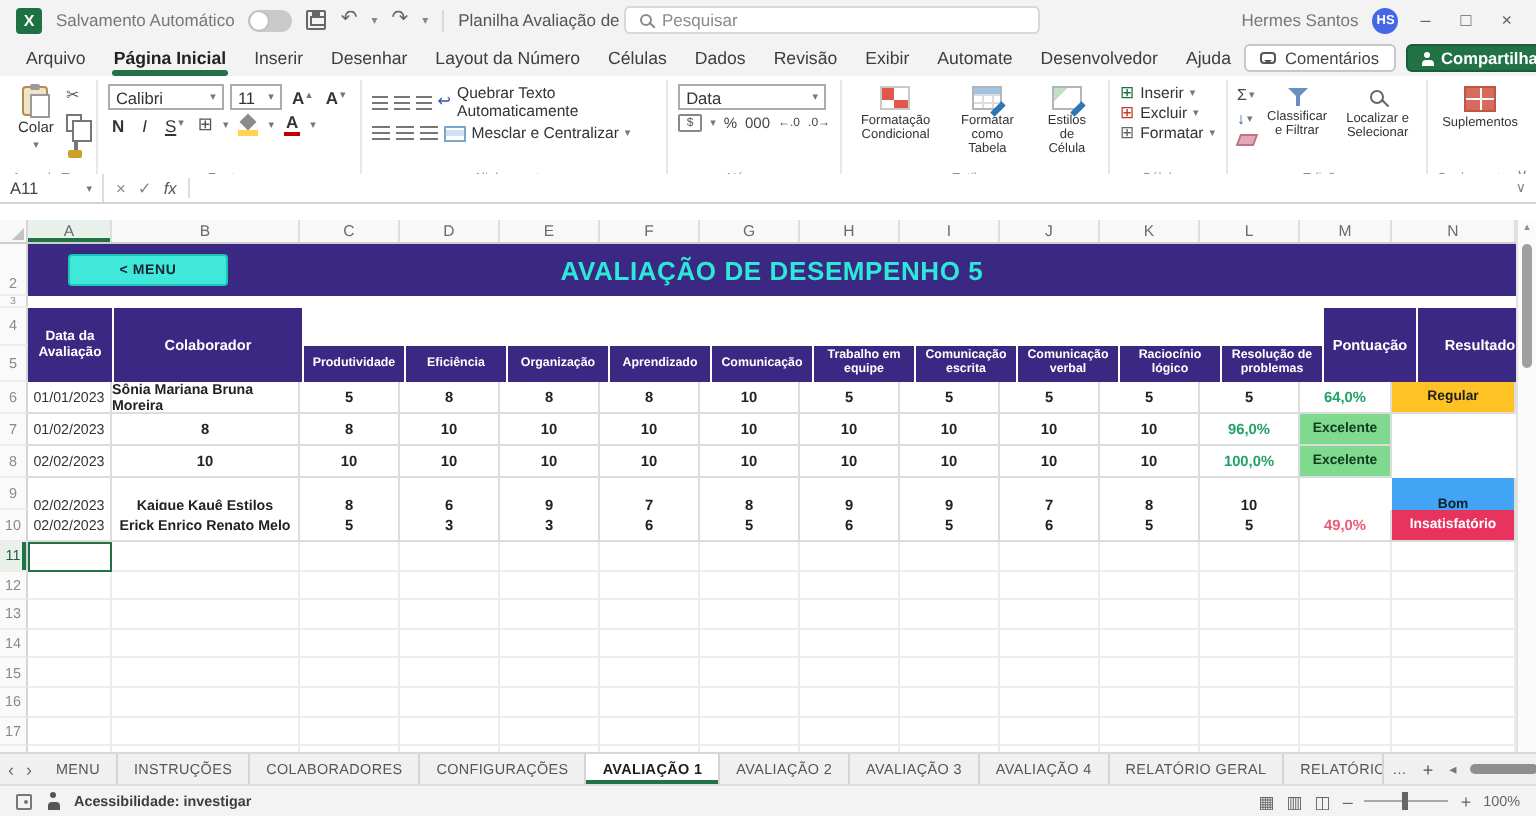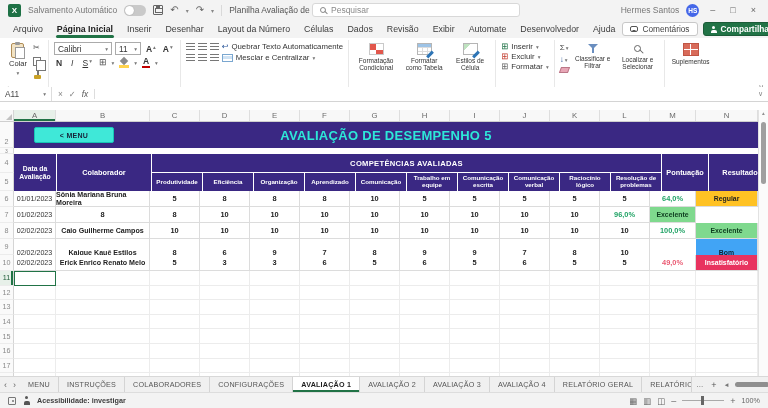--- a/index.html
+++ b/index.html
@@ -302,20 +302,38 @@
           <span class="al"></span>
           <span class="i-merge"></span>
           <span style="font-size:7.8px;color:#333">Mesclar e Centralizar</span>
           <span class="arrow">▾</span>
         </div>
       </div>
       <div class="glabel">Alinhamento</div>
       <div class="launcher"></div>
     </div>
 
+    <div class="rgroup">
+      <div class="rcol">
+        <span class="combo" style="width:74px;justify-content:space-between">
+          <span>Data</span>
+          <span class="arrow">▾</span>
+        </span>
+        <div class="rrow" style="gap:4px">
+          <span class="i-money">$</span>
+          <span class="arrow">▾</span>
+          <span class="numglyph">%</span>
+          <span class="numglyph">000</span>
+          <span class="numglyph" style="font-size:6px">←.0</span>
+          <span class="numglyph" style="font-size:6px">.0→</span>
+        </div>
+      </div>
+      <div class="glabel">Número</div>
+      <div class="launcher"></div>
+    </div>
 
     <div class="rgroup">
       <div class="rbtn-lg" style="max-width:44px">
         <span class="i-cf"></span>
         <span>Formatação Condicional</span>
       </div>
       <div class="rbtn-lg" style="max-width:44px">
         <span class="i-ft"></span>
         <span>Formatar como Tabela</span>
       </div>
@@ -436,21 +454,20 @@
     </div>
 
     <div class="bandrow" id="header-band">
       <div class="gutcol">
         <div class="gut">4</div>
         <div class="gut">5</div>
       </div>
       <div class="hdr">
         <div class="hc hdate">Data da Avaliação</div>
         <div class="hc hcollab">Colaborador</div>
-        <div class="hc hcomp">COMPETÊNCIAS AVALIADAS</div>
         <div class="hc hscore">Pontuação</div>
         <div class="hc hresult">Resultado</div>
       <div class="hc sub" style="grid-area: 2 / 3;">Produtividade</div>
           <div class="hc sub" style="grid-area: 2 / 4;">Eficiência</div>
           <div class="hc sub" style="grid-area: 2 / 5;">Organização</div>
           <div class="hc sub" style="grid-area: 2 / 6;">Aprendizado</div>
           <div class="hc sub" style="grid-area: 2 / 7;">Comunicação</div>
           <div class="hc sub" style="grid-area: 2 / 8;">Trabalho em equipe</div>
           <div class="hc sub" style="grid-area: 2 / 9;">Comunicação escrita</div>
           <div class="hc sub" style="grid-area: 2 / 10;">Comunicação verbal</div>
@@ -498,21 +515,20 @@
             <div class="c pct" style="color: rgb(33, 163, 102);">96,0%</div>
             <div class="c res">
               <div class="badge" style="background: rgb(127, 217, 142); color: rgb(13, 59, 30);">Excelente</div>
             </div>
           </div>
         </div>
         <div class="bandrow drow">
           <div class="gut">8</div>
           <div class="sheet-cols cells">
             <div class="c date">02/02/2023</div>
-            <div class="c name">Caio Guilherme Campos</div>
             <div class="c num">10</div>
             <div class="c num">10</div>
             <div class="c num">10</div>
             <div class="c num">10</div>
             <div class="c num">10</div>
             <div class="c num">10</div>
             <div class="c num">10</div>
             <div class="c num">10</div>
             <div class="c num">10</div>
             <div class="c num">10</div>

